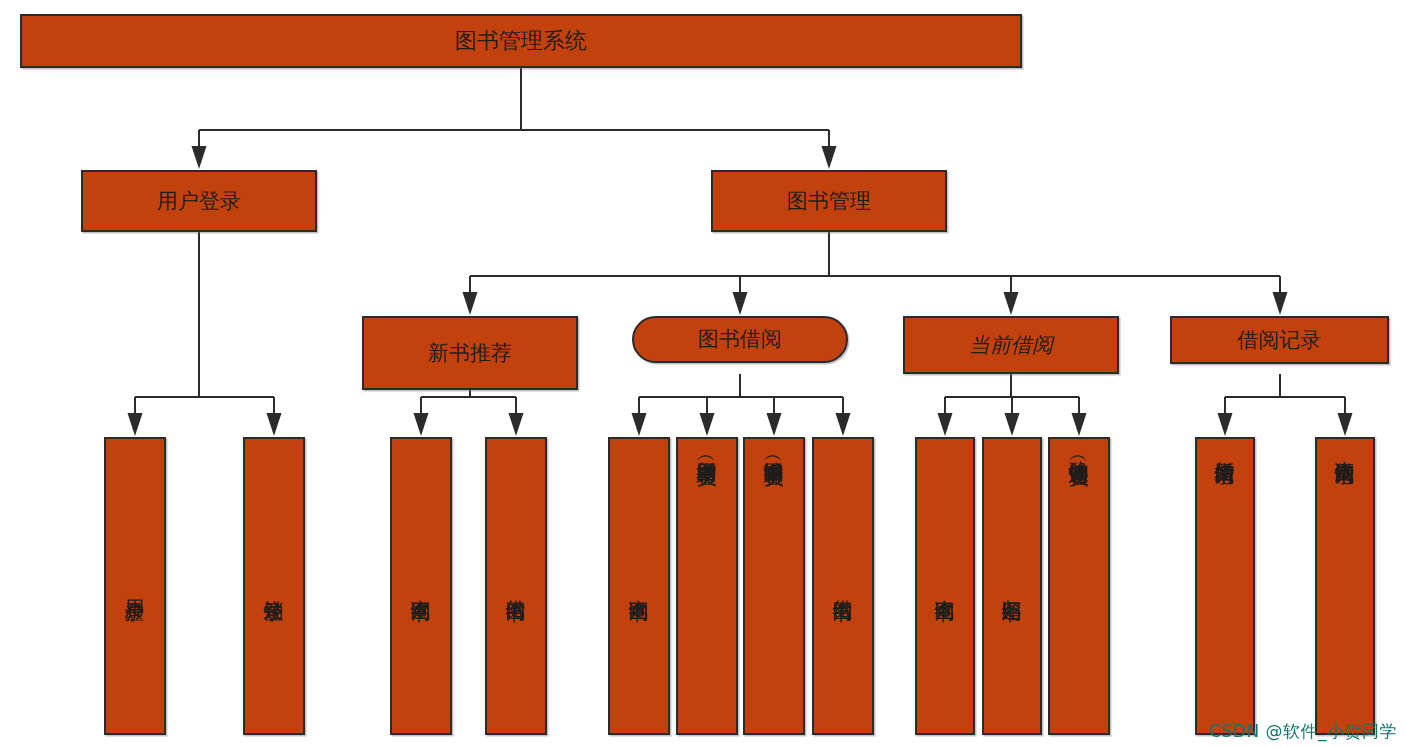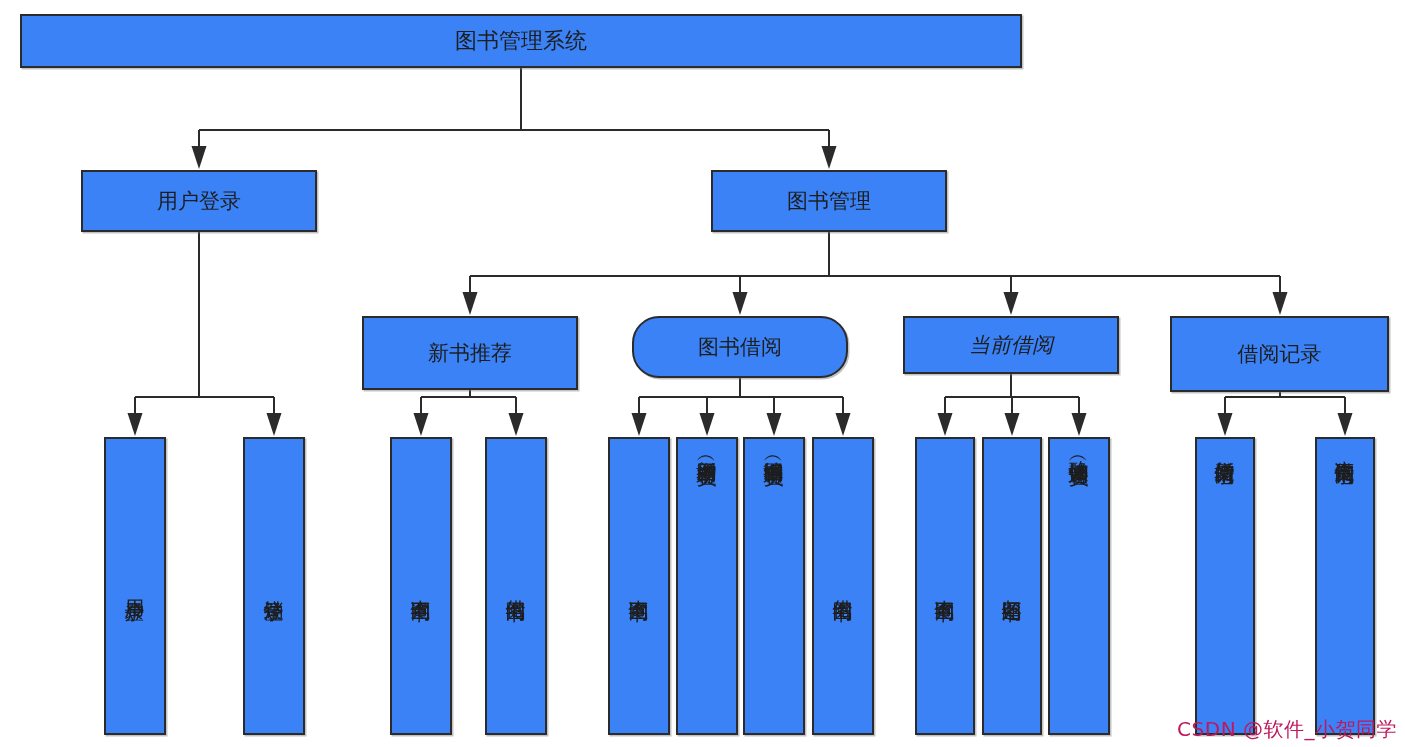--- a/index.html
+++ b/index.html
@@ -23,21 +23,21 @@
     left: 0;
     top: 0;
     width: 1405px;
     height: 747px;
     pointer-events: none;
   }
   .node {
     position: absolute;
     box-sizing: border-box;
     border: 2.5px solid #2b2b2b;
-    background: #3b82f6;
+    background: #c2410c;
     display: flex;
     align-items: center;
     justify-content: center;
     box-shadow: 1.5px 1.5px 0 rgba(120,120,120,0.45);
   }
   .node .label {
     color: #1d1d1d;
     font-family: "DejaVu Sans", "Liberation Sans", sans-serif;
     line-height: 1.18;
     text-align: center;
@@ -63,22 +63,22 @@
     line-height: 1;
   }
   .node.v.center {
     align-items: center;
     padding-top: 0;
   }
   #watermark {
     position: absolute;
     right: 8px;
     bottom: 4px;
-    font-size: 20px;
-    color: #be185d;
+    font-size: 17px;
+    color: #0f766e;
     font-family: "DejaVu Sans", "Liberation Sans", sans-serif;
     letter-spacing: 0.5px;
     white-space: nowrap;
   }
 </style>
 </head>
 <body>
 
 <div id="canvas">
   <svg id="edges" viewBox="0 0 1405 747">
@@ -141,27 +141,27 @@
       </div>
       <div class="node h" style="left: 81px; top: 170px; width: 236px; height: 62px;">
         <span class="label">用户登录</span>
       </div>
       <div class="node h" style="left: 711px; top: 170px; width: 236px; height: 62px; align-items: center;">
         <span class="label">图书管理</span>
       </div>
       <div class="node h" style="left: 362px; top: 316px; width: 216px; height: 74px;">
         <span class="label">新书推荐</span>
       </div>
-      <div class="node h" style="left: 632px; top: 316px; width: 216px; height: 62px; border-radius: 27px;">
+      <div class="node h" style="left: 632px; top: 316px; width: 216px; height: 47px; border-radius: 27px;">
         <span class="label">图书借阅</span>
       </div>
       <div class="node h" style="left: 903px; top: 316px; width: 216px; height: 58px; font-style: italic;">
         <span class="label">当前借阅</span>
       </div>
-      <div class="node h" style="left: 1170px; top: 316px; width: 219px; height: 76px;">
+      <div class="node h" style="left: 1170px; top: 316px; width: 219px; height: 48px;">
         <span class="label">借阅记录</span>
       </div>
       <div class="node v center" style="left: 104px; top: 437px; width: 62px; height: 298px;">
         <span class="label">用户登录</span>
       </div>
       <div class="node v center" style="left: 243px; top: 437px; width: 62px; height: 298px;">
         <span class="label">注销登录</span>
       </div>
       <div class="node v center" style="left: 390px; top: 437px; width: 62px; height: 298px;">
         <span class="label">查询图书</span>

